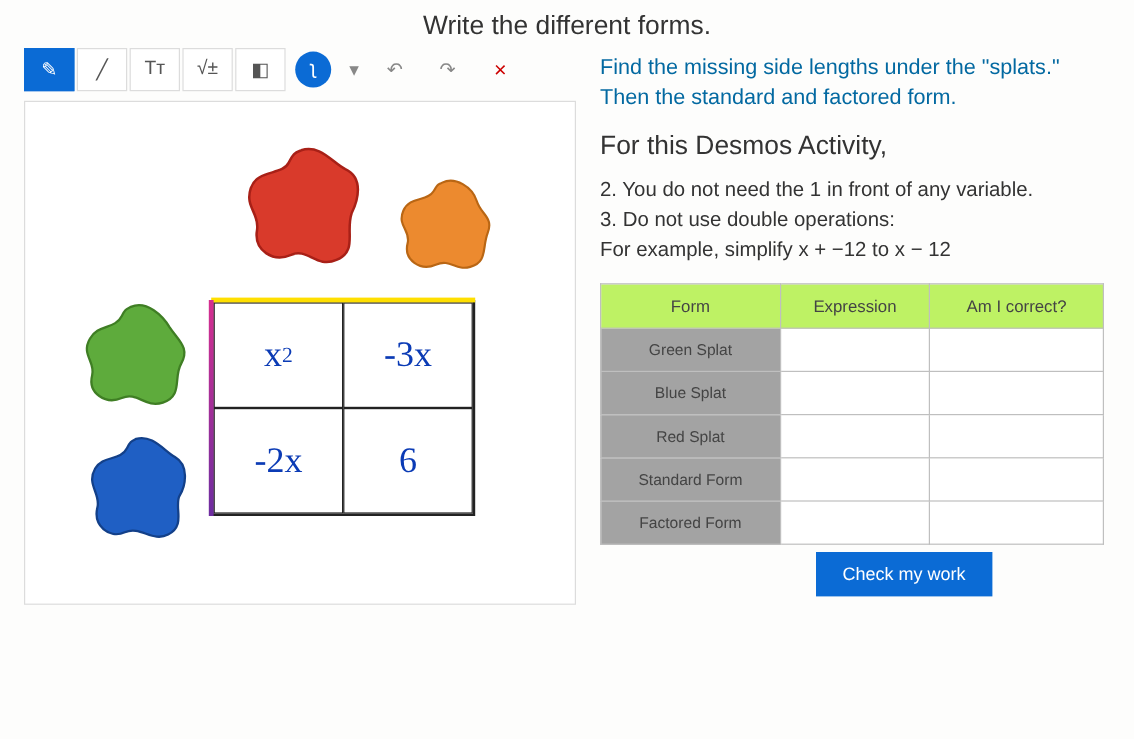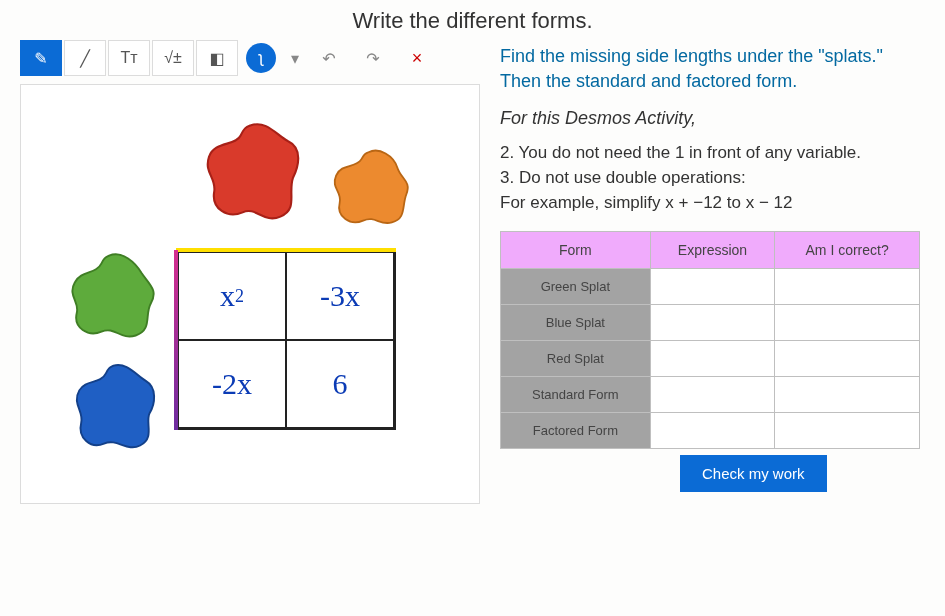--- a/index.html
+++ b/index.html
@@ -81,35 +81,35 @@
   .cell {
     border:1px solid #222;
     display:flex;align-items:center;justify-content:center;
     font-size:30px; color:#0b3bb5; font-family: "Times New Roman", serif;
   }
   .cell sup { font-size:18px; vertical-align: super; }
 
   
   .instr { font-size:18px; color:#0369a1; line-height:1.4; margin-bottom:14px; }
   ol.rules { list-style:none; font-size:17px; color:#333; line-height:1.45; margin-bottom:16px;}
-  .subhead { font-size:18px; color:#333; margin-bottom:12px;font-style:italic;}
+  .subhead { font-size:22px; color:#333; margin-bottom:12px;}
 
   
   table.forms {
     border-collapse: collapse;
     width: 420px;
     font-size: 14px;
   }
   table.forms th, table.forms td {
     border:1px solid #bfbfbf;
     padding: 10px 8px;
     text-align:center;
     background:#fff;
   }
-  table.forms th { background:#f0abfc; font-weight:400; color:#444;}
+  table.forms th { background:#bef264; font-weight:400; color:#444;}
   table.forms td.rowlabel { background:#a3a3a3; color:#444; font-size:13px;}
   .check-btn {
     display:block;
     margin: 6px 4px 0 180px;
     background:#0b6bd5; color:#fff;
     padding:10px 22px; font-size:15px;
     border:none; cursor:pointer;
   }
 </style>
 </head>

